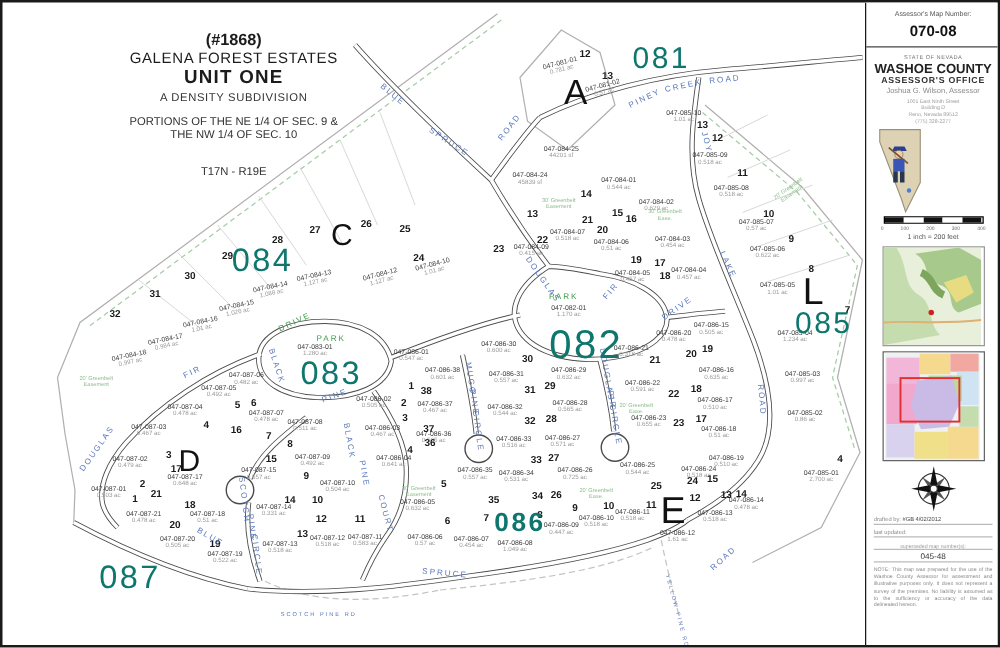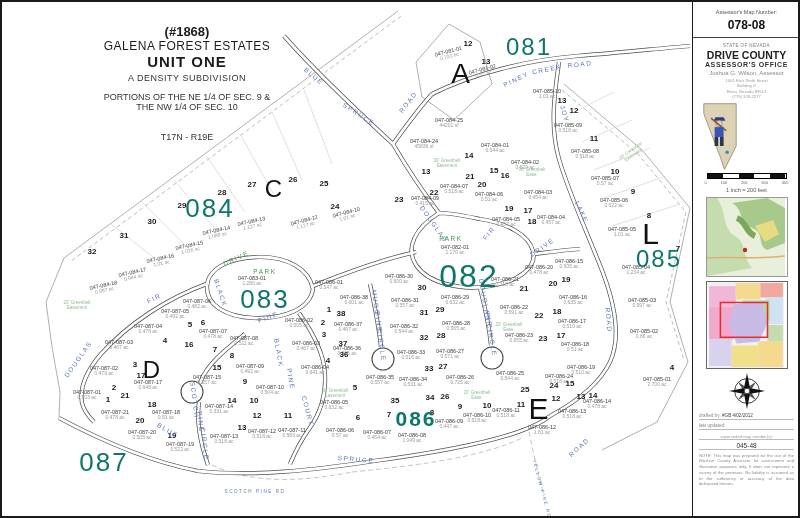--- a/index.html
+++ b/index.html
@@ -691,25 +691,25 @@
       <div class="t-sub">A DENSITY SUBDIVISION</div>
       <div class="t-por">PORTIONS OF THE NE 1/4 OF SEC. 9 &amp;</div>
       <div class="t-por" style="margin-top:0">THE NW 1/4 OF SEC. 10</div>
       <div class="t-twp">T17N - R19E</div>
     </div>
   </div>
 
   <aside class="sidebar">
     <div class="sb-box1">
       <div class="sb-label">Assessor's Map Number:</div>
-      <div class="sb-mapnum">078-08</div>
+      <div class="sb-mapnum">070-08</div>
     </div>
     <div>
       <div class="sb-state">STATE OF NEVADA</div>
-      <div class="sb-county">DRIVE COUNTY</div>
+      <div class="sb-county">WASHOE COUNTY</div>
       <div class="sb-office">ASSESSOR'S OFFICE</div>
       <div class="sb-assessor">Joshua G. Wilson, Assessor</div>
       <div class="sb-addr" id="addr">
           <div>1001 East Ninth Street</div>
           <div>Building D</div>
           <div>Reno, Nevada 89512</div>
           <div>(775) 328-2277</div>
         </div>
     </div>
     <div class="nevada">

